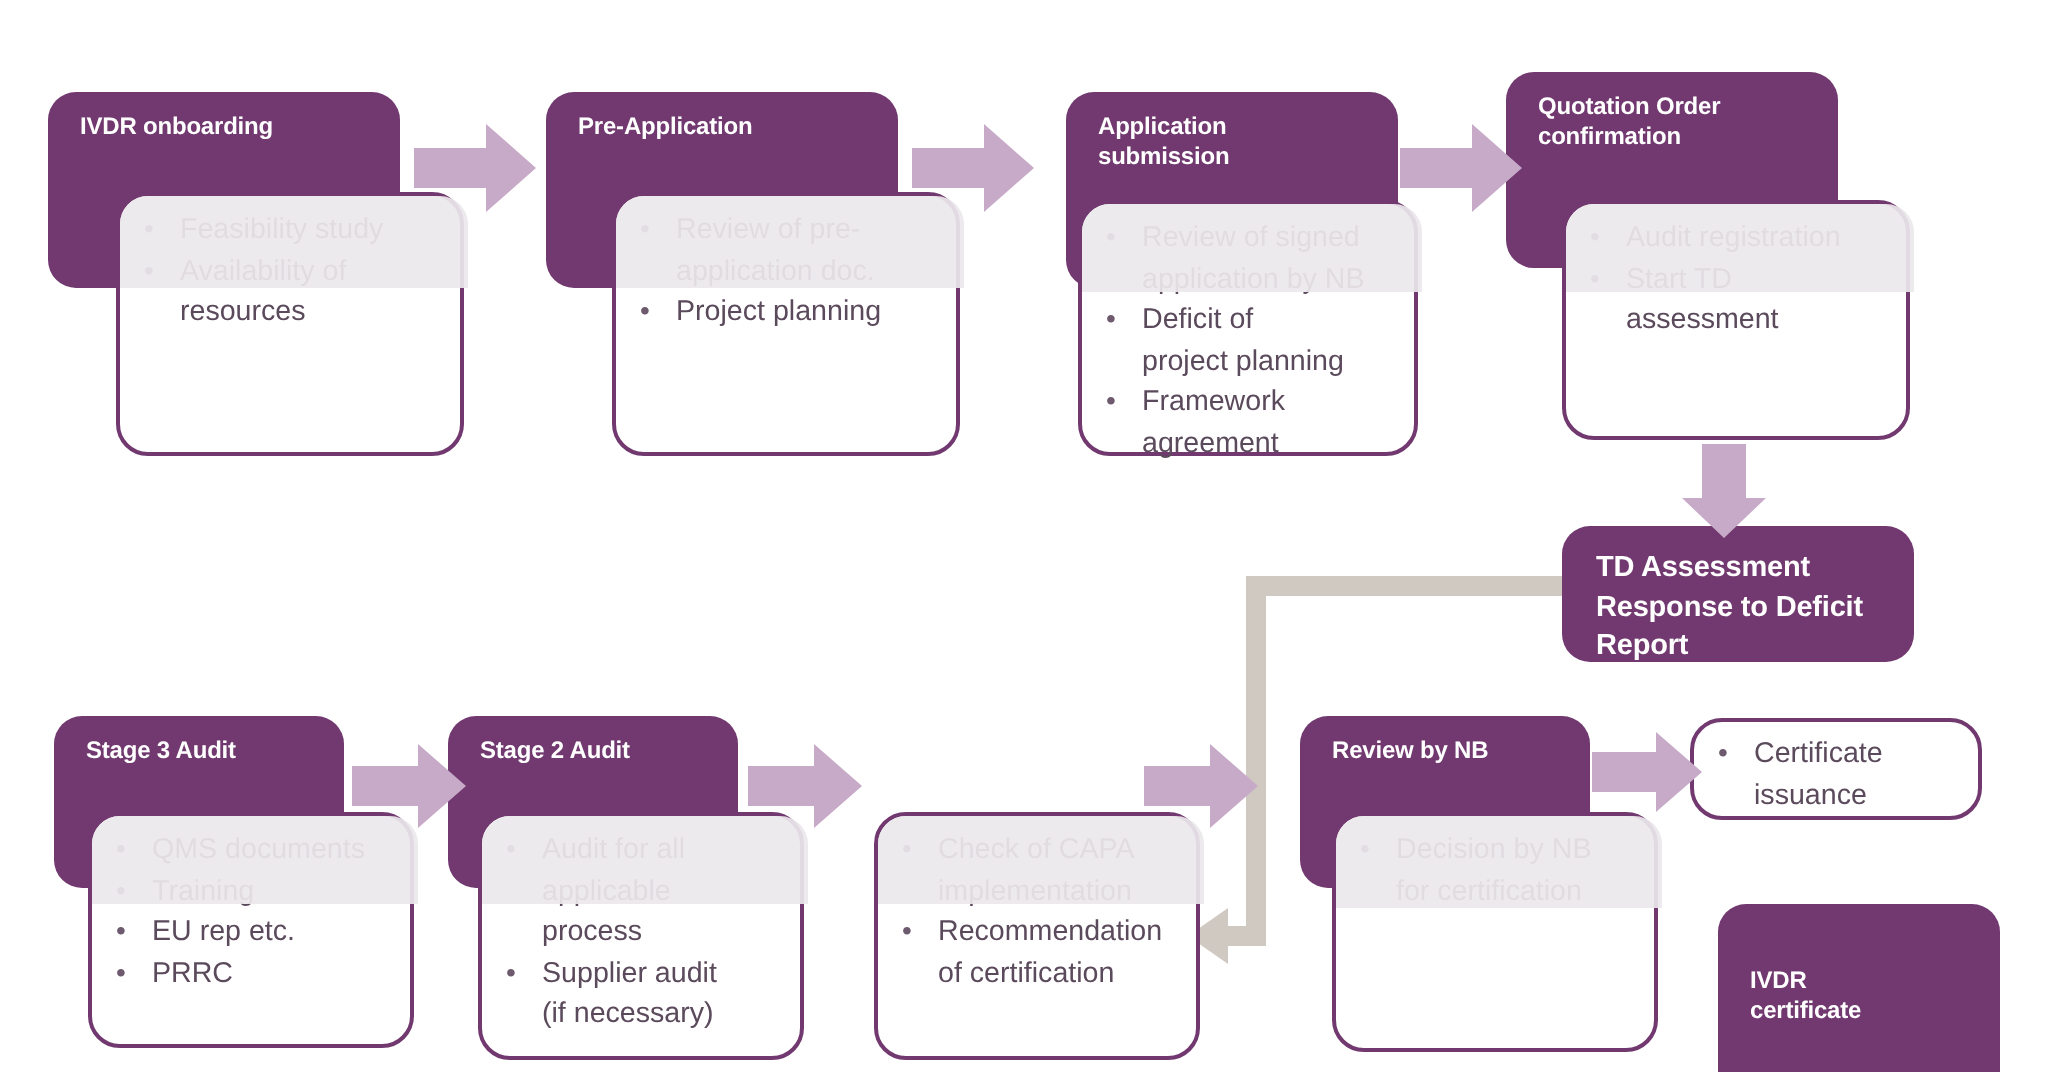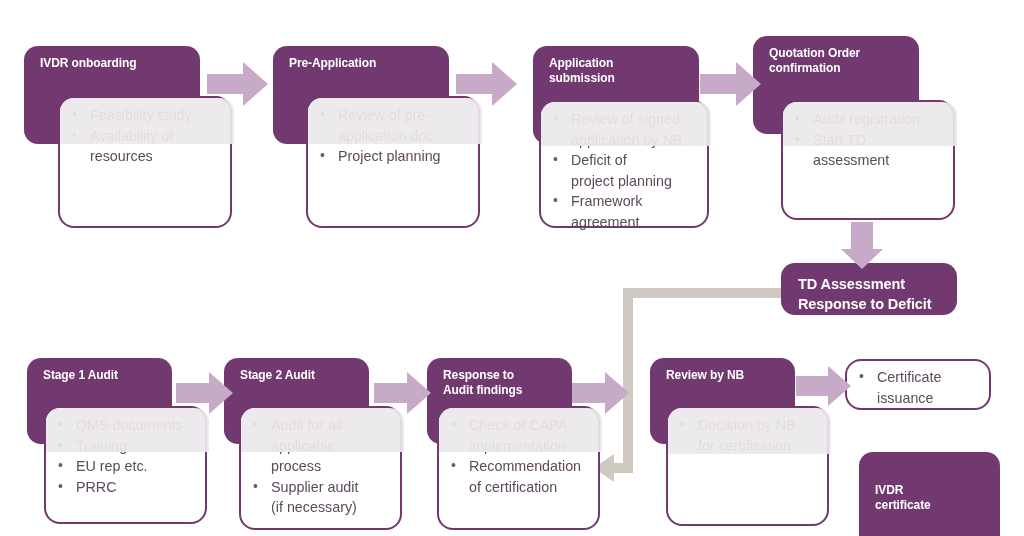--- a/index.html
+++ b/index.html
@@ -184,28 +184,28 @@
       <li class="cont"><span>assessment</span></li>
     </ul>
   </div>
 
   <div class="arrow-d" style="left:840px; top:222px; width:44px; height:48px;">
     <svg width="44" height="48" viewBox="0 0 44 48">
       <path d="M11,0 L33,0 L33,27 L43,27 L22,47 L1,27 L11,27 Z" fill="#C7AAC7"></path>
     </svg>
   </div>
 
-  <div class="hdr td plain" style="left:781px; top:263px; width:176px; height:52px;">
+  <div class="hdr td plain" style="left:781px; top:263px; width:176px; height:68px;">
     <span>TD Assessment</span><br>
     <span>Response to Deficit</span><br>
     <span>Report</span>
   </div>
 
   <div class="hdr" style="left:27px; top:358px; width:145px; height:86px;">
-    <span>Stage 1 Audit</span>
+    <span>Stage 3 Audit</span>
   </div>
   <div class="body-box" style="left:44px; top:406px; width:163px; height:118px;">
     <div class="wash" style="width:163px; height:44px;"></div>
     <ul class="bullets">
       <li><span>QMS documents</span></li>
       <li><span>Training</span></li>
       <li><span>EU rep etc.</span></li>
       <li><span>PRRC</span></li>
     </ul>
   </div>
@@ -229,24 +229,20 @@
       <li class="cont"><span>(if necessary)</span></li>
     </ul>
   </div>
 
   <div class="arrow-r" style="left:374px; top:372px; width:58px; height:42px;">
     <svg width="58" height="42" viewBox="0 0 58 42">
       <path d="M0,11 L33,11 L33,0 L57,21 L33,42 L33,31 L0,31 Z" fill="#C7AAC7"></path>
     </svg>
   </div>
 
-  <div class="hdr" style="left:427px; top:358px; width:145px; height:86px;">
-    <span>Response to</span><br>
-    <span>Audit findings</span>
-  </div>
   <div class="body-box" style="left:437px; top:406px; width:163px; height:124px;">
     <div class="wash" style="width:163px; height:44px;"></div>
     <ul class="bullets">
       <li><span>Check of CAPA</span></li>
       <li class="cont"><span>implementation</span></li>
       <li><span>Recommendation</span></li>
       <li class="cont"><span>of certification</span></li>
     </ul>
   </div>
 

